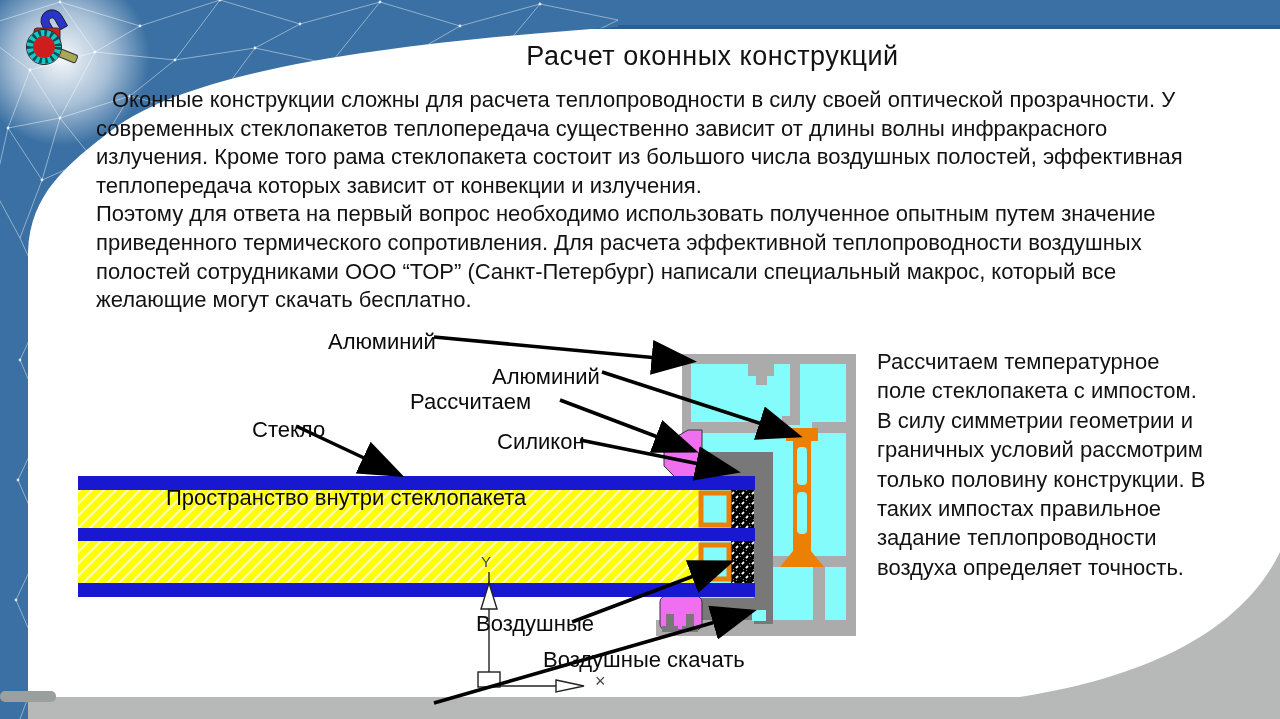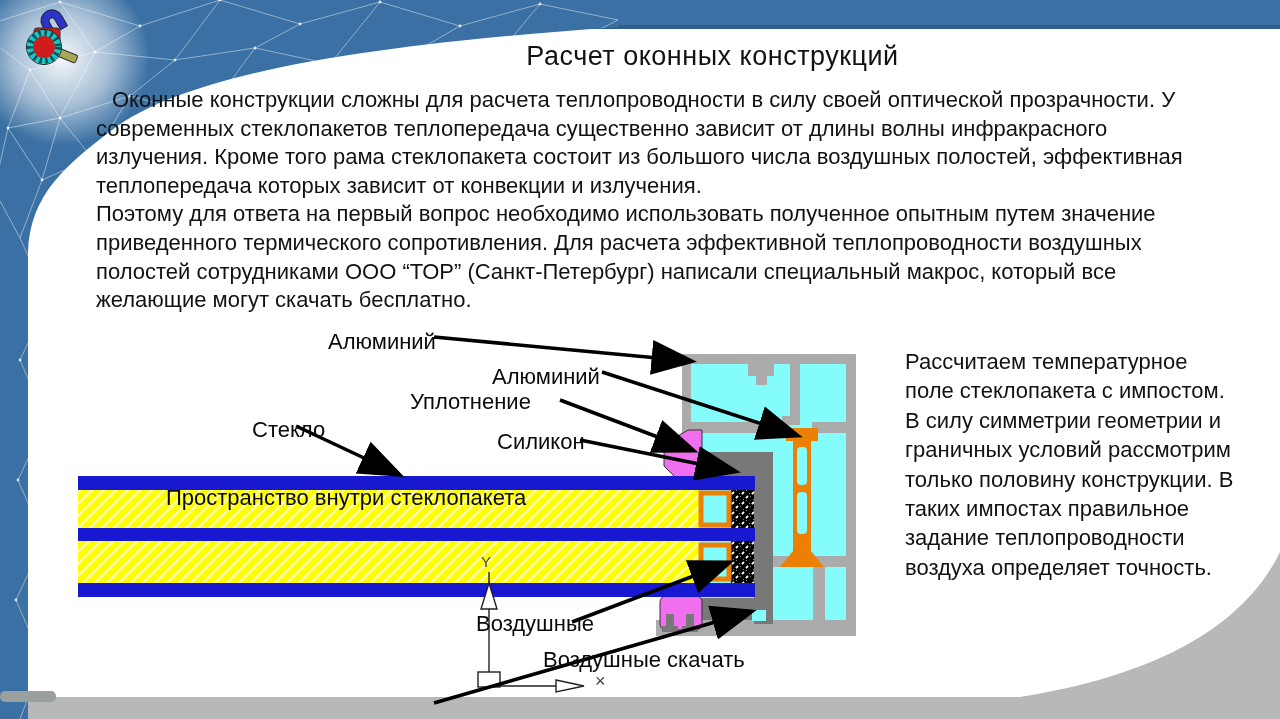--- a/index.html
+++ b/index.html
@@ -8,21 +8,21 @@
   .stage svg{position:absolute;left:0;top:0;}
   .bg{width:1280px;height:719px;}
   .logo{left:14px;top:10px;width:84px;height:84px;}
   .diagram{width:1280px;height:719px;}
   .title{position:absolute;left:145px;top:41px;width:1135px;text-align:center;
          font-size:27px;color:var(--text_color);letter-spacing:.5px;}
   .body-text{position:absolute;left:96px;top:86px;width:1100px;
          font-size:22px;line-height:28.6px;color:var(--text_color);}
   .body-text p{margin:0;}
   .body-text p.p1{text-indent:16px;}
-  .side-note{position:absolute;left:905px;top:347px;width:334px;
+  .side-note{position:absolute;left:877px;top:347px;width:334px;
          font-size:22px;line-height:29.4px;color:var(--text_color);}
   .dlabel{position:absolute;font-size:22px;color:#0a0a0a;white-space:nowrap;}
   .axlabel{position:absolute;font-size:15px;color:#444;white-space:nowrap;}
   
   .c-cyan{fill:var(--frame_cyan);}
   .c-gray{fill:var(--aluminum_gray);}
   .c-channel{fill:var(--channel_gray);}
   .c-orange{fill:var(--polyamide_orange);}
   .c-pink{fill:var(--seal_pink);stroke:#333;stroke-width:1;}
   .c-blue{fill:var(--glass_blue);}
@@ -201,21 +201,21 @@
       <line class="arrow" x1="560" y1="400" x2="692" y2="450" marker-end="url(#ah)"></line>
       <line class="arrow" x1="580" y1="440" x2="734" y2="471" marker-end="url(#ah)"></line>
       <line class="arrow" x1="296" y1="426" x2="398" y2="474" marker-end="url(#ah)"></line>
       <line class="arrow" x1="572" y1="622" x2="728" y2="563" marker-end="url(#ah)"></line>
       <line class="arrow" x1="434" y1="703" x2="750" y2="612" marker-end="url(#ah)"></line>
     </g>
   </svg>
 
   <div class="dlabel" style="left:328px;top:329px">Алюминий</div>
   <div class="dlabel" style="left:492px;top:364px">Алюминий</div>
-  <div class="dlabel" style="left:410px;top:389px">Уплотнение</div>
+  <div class="dlabel" style="left:410px;top:389px">Рассчитаем</div>
   <div class="dlabel" style="left:252px;top:417px">Стекло</div>
   <div class="dlabel" style="left:497px;top:429px">Силикон</div>
   <div class="dlabel" style="left:166px;top:485px">Пространство внутри стеклопакета</div>
   <div class="dlabel" style="left:476px;top:611px">Воздушные</div>
   <div class="dlabel" style="left:543px;top:647px">Воздушные скачать</div>
   <div class="axlabel" style="left:481px;top:553px">Y</div>
   <div class="axlabel" style="left:595px;top:671px;font-size:18px">×</div>
 
 </div>
 

